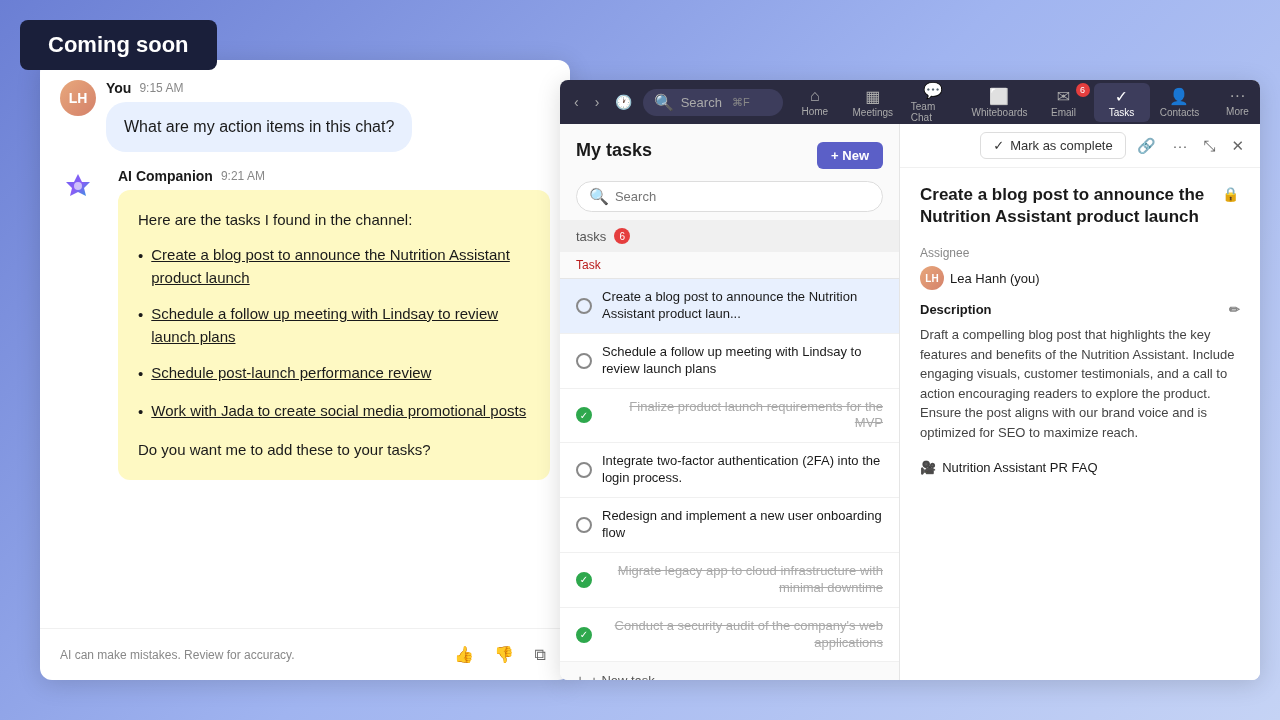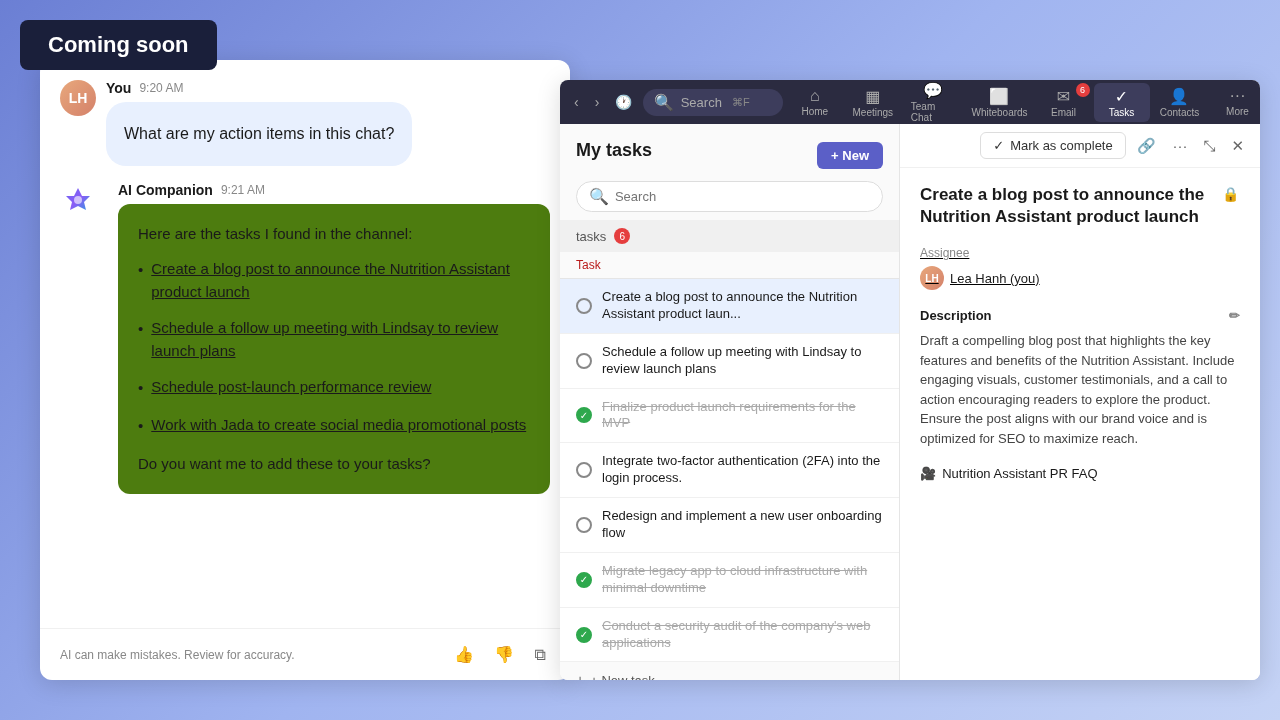--- a/index.html
+++ b/index.html
@@ -82,21 +82,21 @@
     }
 
     .timestamp {
       font-size: 12px;
       color: #888;
     }
 
     .user-bubble {
       background: #e8f0fe;
       border-radius: 20px;
-      padding: 23px 18px;
+      padding: 16px 18px;
       font-size: 16px;
       color: #1a1a1a;
       max-width: 430px;
     }
 
     .ai-message-row {
       display: flex;
       align-items: flex-start;
       gap: 22px;
       margin-bottom: 12px;
@@ -114,21 +114,21 @@
     .ai-icon svg {
       width: 32px;
       height: 32px;
     }
 
     .ai-content {
       flex: 1;
     }
 
     .ai-bubble {
-      background: #4d7c0f;
+      background: #fef9c3;
       border-radius: 12px;
       padding: 18px 20px;
       font-size: 15px;
       color: #1a1a1a;
       line-height: 1.6;
     }
 
     .ai-intro {
       margin-bottom: 12px;
       font-size: 15px;
@@ -374,20 +374,21 @@
 
     .task-text {
       font-size: 13px;
       color: #1a1a1a;
       line-height: 1.3;
     }
 
     .task-text.completed-text {
       color: #aaa;
       text-decoration: line-through;
+      text-align: right;
     }
 
     .new-task-row {
       padding: 10px 16px;
       display: flex;
       align-items: center;
       gap: 6px;
       cursor: pointer;
     }
 
@@ -461,22 +462,21 @@
 
     .lock-icon {
       font-size: 14px;
       color: #888;
       margin-top: 2px;
     }
 
     .detail-meta-row {
       display: flex;
       gap: 56px;
-      margin-bottom: 18px;
-      text-decoration: underline;
+      margin-bottom: 12px;
     }
 
     .detail-meta-col {
       flex: 1;
     }
 
     .detail-meta-label {
       font-size: 12px;
       color: #888;
       margin-bottom: 6px;
@@ -661,21 +661,21 @@
 </div>
 
 <div class="chat-panel">
   <div class="chat-messages">
 
     <div class="user-message-row">
       <div class="user-avatar-placeholder">LH</div>
       <div>
         <div class="message-meta">
           <span class="sender-name">You</span>
-          <span class="timestamp">9:20 AM</span>
+          <span class="timestamp">9:15 AM</span>
         </div>
         <div class="user-bubble">
           <span>What are my action items in this chat?</span>
         </div>
       </div>
     </div>
 
     <div class="ai-message-row">
       <div class="ai-icon">
         <svg viewBox="0 0 32 32" fill="none" xmlns="http://www.w3.org/2000/svg">

